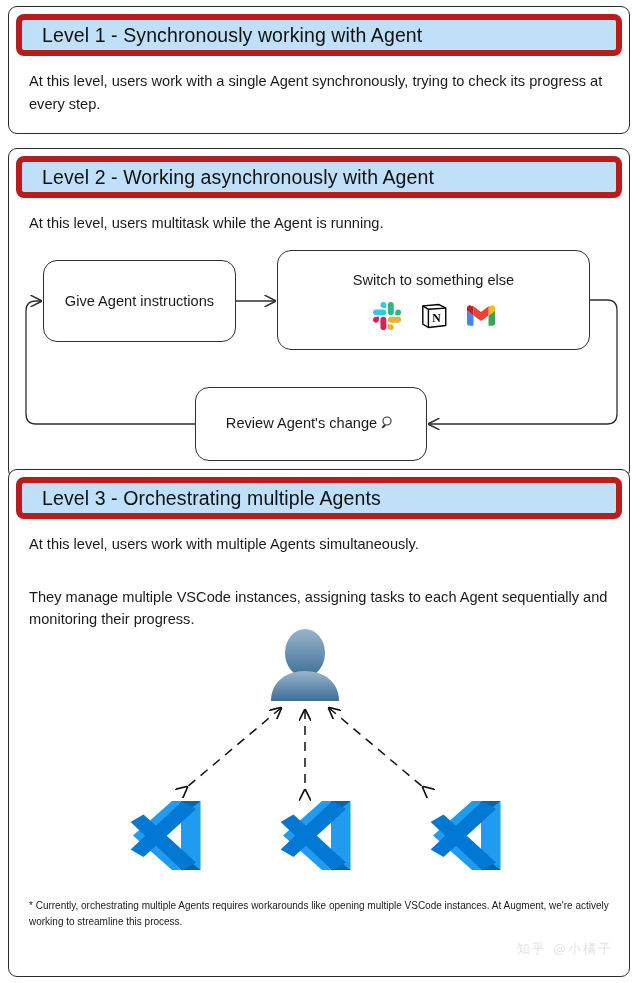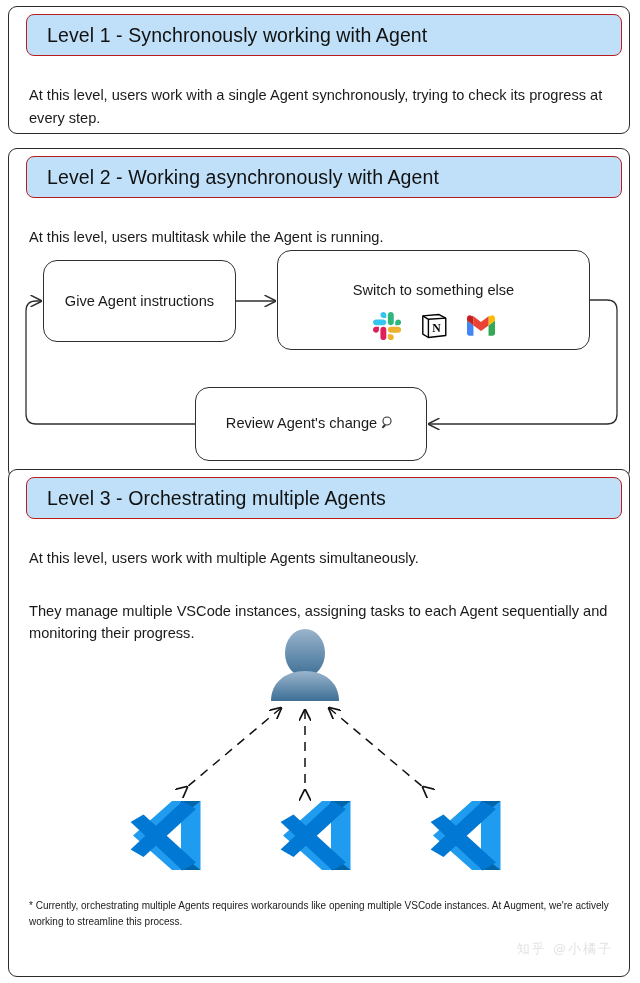--- a/index.html
+++ b/index.html
@@ -26,39 +26,39 @@
     position: absolute;
     left: 8px;
     width: 622px;
     box-sizing: border-box;
     background: #ffffff;
     border: 1.4px solid #2b2b2b;
     border-radius: 9px;
     overflow: hidden;
   }
   .card-header {
-    margin: 7px 7px 0 17px;
+    margin: 7px 7px 0 7px;
     height: 42px;
     background: #bfe0f8;
-    border: 1px solid #b91c1c;
+    border: 6px solid #b91c1c;
     border-radius: 8px;
     display: flex;
     align-items: center;
     padding-left: 20px;
     box-sizing: border-box;
   }
   .card-header-title {
     font-size: 19.5px;
     font-weight: 400;
     color: #111111;
     letter-spacing: 0.1px;
     white-space: nowrap;
   }
   .card-body {
-    padding: 28px 20px 10px 20px;
+    padding: 14px 20px 10px 20px;
   }
   .para {
     font-size: 14.6px;
     line-height: 1.55;
     color: #1a1a1a;
     margin: 0;
   }
   .para + .para { margin-top: 30px; }
 
   
@@ -86,21 +86,21 @@
     justify-content: center;
   }
   #box-give {
     left: 34px; top: 111px;
     width: 193px; height: 82px;
   }
   #box-give .flow-label { font-size: 14.6px; }
   #box-switch {
     left: 268px; top: 101px;
     width: 313px; height: 100px;
-    justify-content: center;
+    justify-content: flex-start;
     padding-top: 21px;
   }
   #box-review {
     left: 186px; top: 238px;
     width: 232px; height: 74px;
   }
   .flow-label {
     font-size: 14.6px;
     color: #1a1a1a;
     text-align: center;

